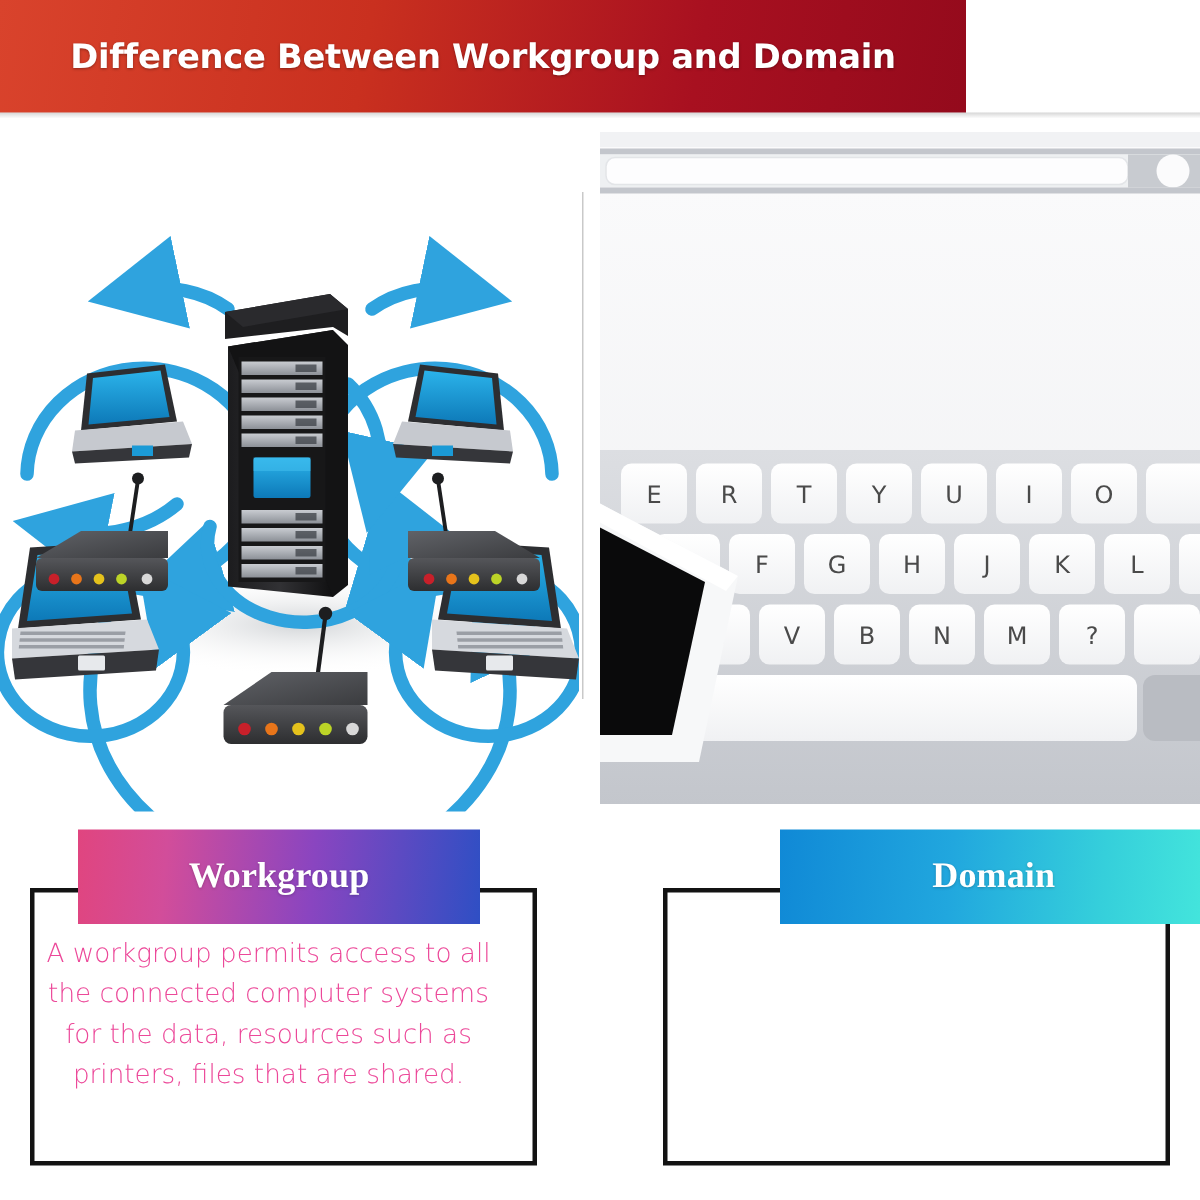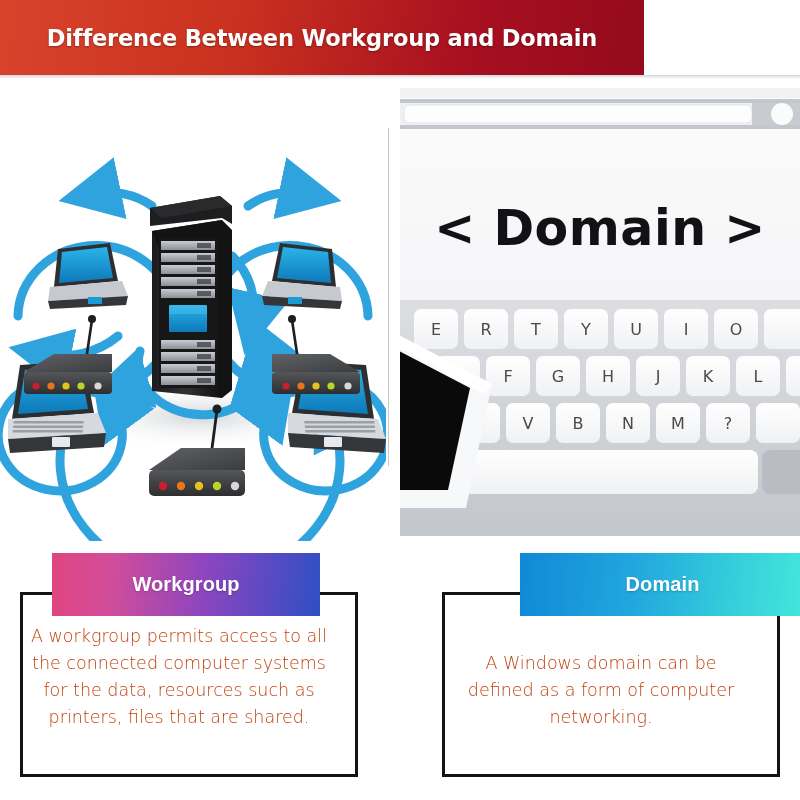--- a/index.html
+++ b/index.html
@@ -76,30 +76,30 @@
   .card-right .card-box{left:42px;}
   .card-banner{
     position:absolute;top:8px;left:52px;width:268px;height:63px;
     display:flex;align-items:center;justify-content:center;
     z-index:3;
   }
   .card-right .card-banner{left:72px;width:285px;margin-left:48px;}
   .banner-wg{background:linear-gradient(95deg,#e0457f 0%, #d24d9a 22%, #8a45c0 58%, #2f4fc4 100%);}
   .banner-dm{background:linear-gradient(95deg,#1089d6 0%, #21a7de 40%, #35cfdb 75%, #44e6dc 100%);}
   .card-banner-label{
-    color:#ffffff;font-weight:bold;font-size:20px;
-    font-family:Liberation Sans, sans-serif;
+    color:#ffffff;font-weight:bold;font-size:24px;
+    font-family:Liberation Serif, serif;
     text-shadow:0 1px 2px rgba(0,0,0,.22);
     letter-spacing:0.1px;
     text-align:right;
   }
   .card-desc{
     position:absolute;left:28px;width:302px;
     text-align:center;
-    color:#c2410c;
+    color:#ec4899;
     font-size:17.5px;
     line-height:27px;
     font-family:"DejaVu Sans", sans-serif;
     font-weight:300;
     z-index:2;
   }
   .card-left .card-desc{top:78px;}
   .card-right .card-desc{left:50px;top:105px;}
 </style>
 </head>
@@ -398,36 +398,34 @@
 
         <text x="34" y="388" font-family="DejaVu Sans, sans-serif" font-size="16" fill="#4a4a4a">Z</text>
 
         <g>
           <path d="M-30,232 L92,296 L66,420 L-30,420 Z" fill="#f7f8f9"></path>
           <path d="M-30,248 L70,300 L48,402 L-30,402 Z" fill="#0a0a0b"></path>
           <path d="M-30,232 L92,296 L84,306 L-30,244 Z" fill="#ffffff" opacity=".92"></path>
         </g>
       </svg>
 
-      <div class="dom-text">&lt; Domain &gt;</div>
     </div>
   </div>
 
   <div class="cards">
 
     <div class="card card-left" style="left:0;">
       <div class="card-box"></div>
       <div class="card-banner banner-wg">
         <span class="card-banner-label">Workgroup</span>
       </div>
       <div class="card-desc">A workgroup permits access to all the connected computer systems for the data, resources such as printers, files that are shared.</div>
     </div>
 
     <div class="card card-right" style="left:400px;">
       <div class="card-box"></div>
       <div class="card-banner banner-dm">
         <span class="card-banner-label">Domain</span>
       </div>
-      <div class="card-desc">A Windows domain can be defined as a form of computer networking.</div>
     </div>
   </div>
 
 </div>
 
 </body></html>

